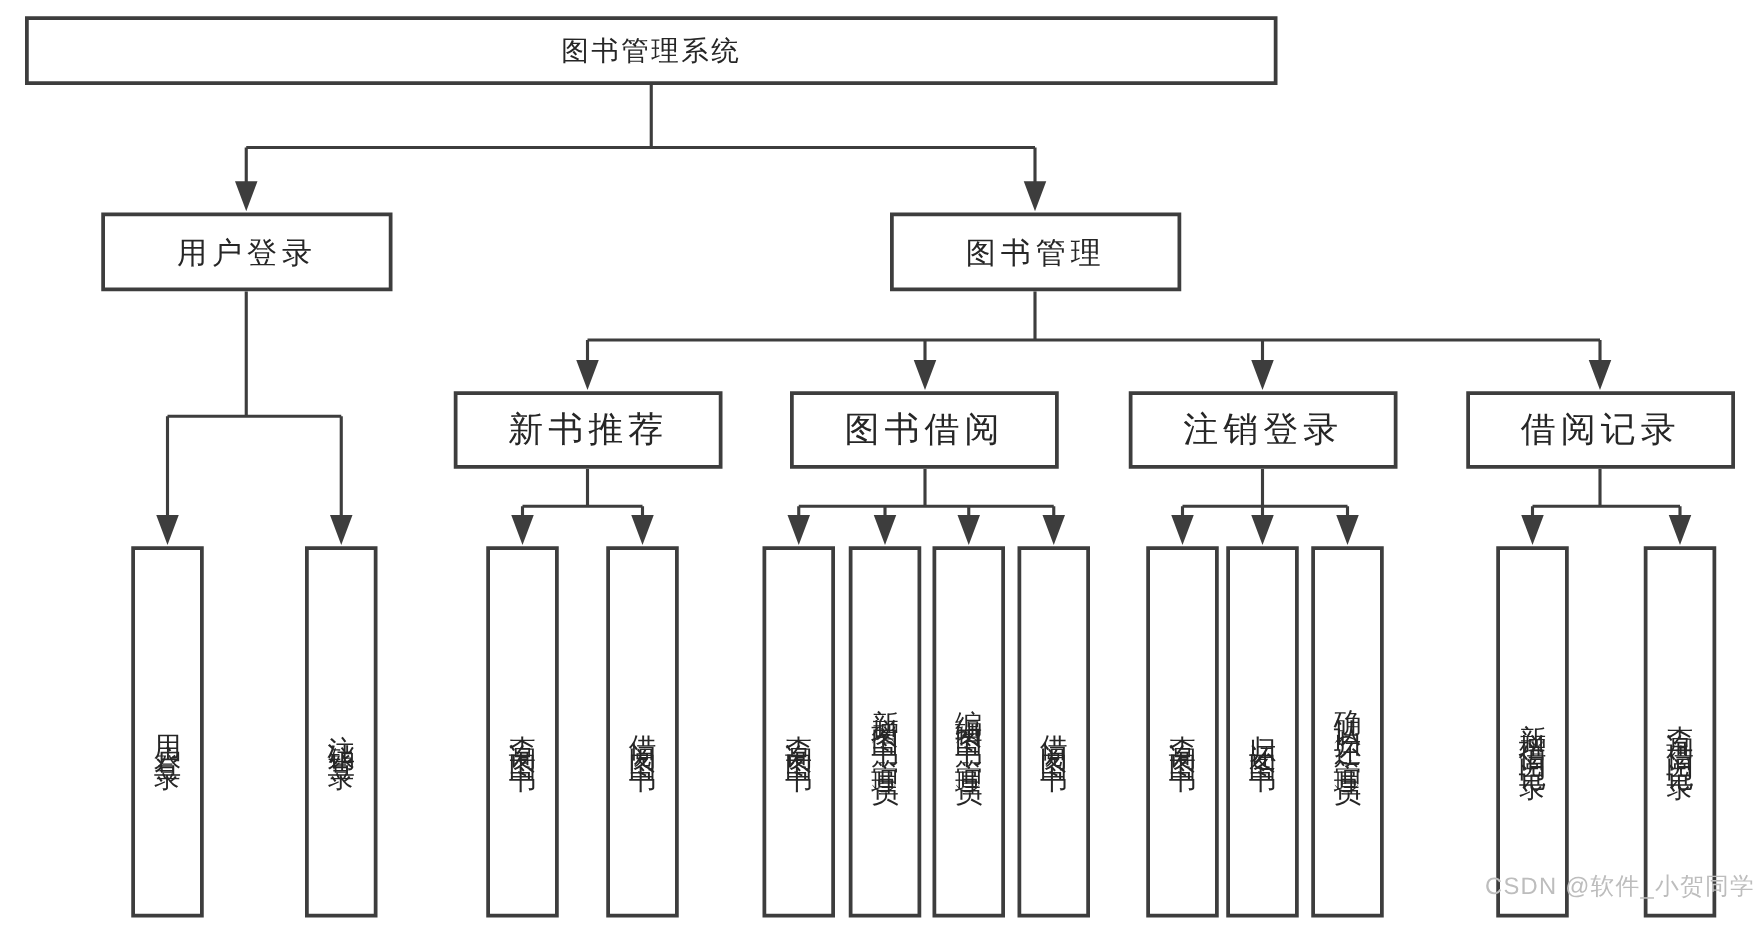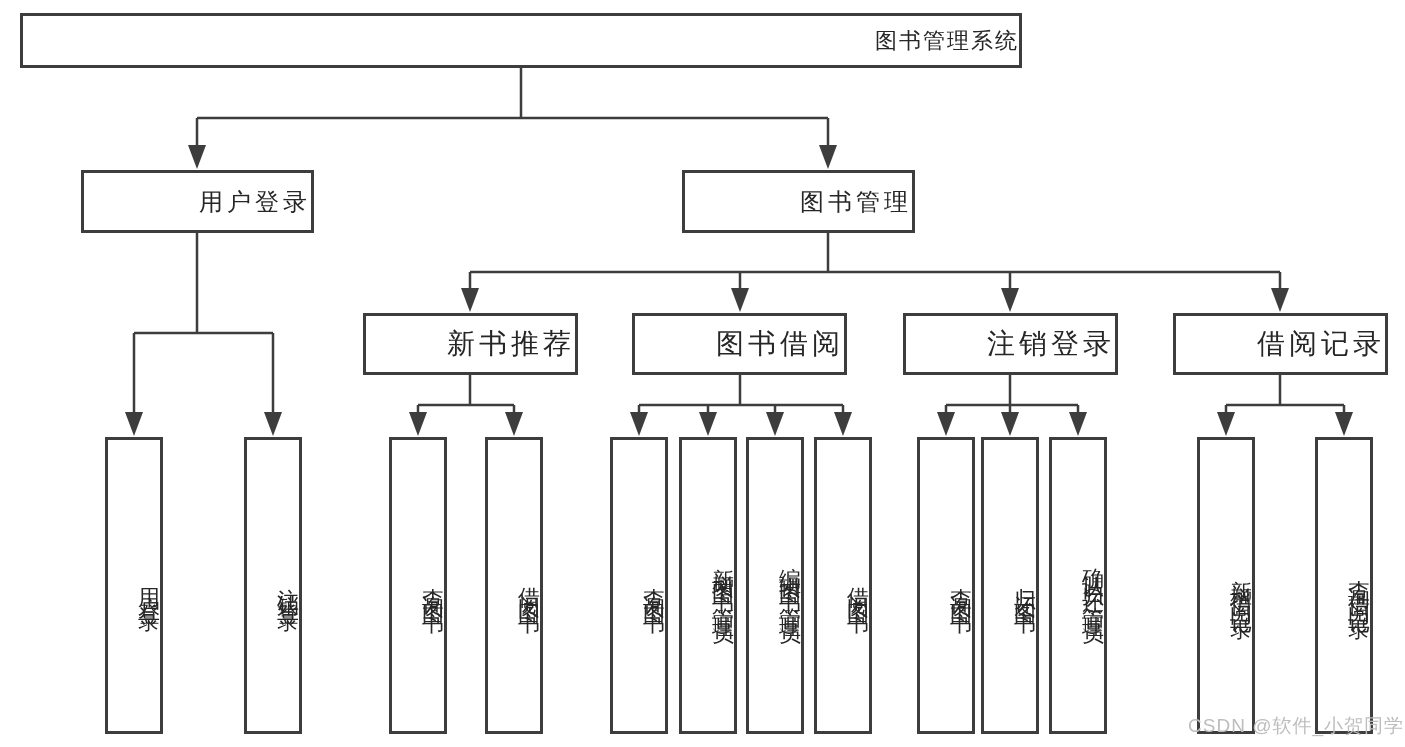--- a/index.html
+++ b/index.html
@@ -31,21 +31,21 @@
     fill: #3d3d3d;
     stroke: none;
   }
   .box {
     position: absolute;
     box-sizing: border-box;
     border: 3px solid #3d3d3d;
     background: #ffffff;
     display: flex;
     align-items: center;
-    justify-content: flex-end;
+    justify-content: center;
     color: #262626;
     z-index: 1;
   }
   .root-box {
     left: 20px; top: 13px;
     width: 1002px; height: 55px;
     font-size: 22px;
     letter-spacing: 2px;
   }
   .l2 {
@@ -69,21 +69,21 @@
     text-orientation: mixed;
     font-size: 22px;
     letter-spacing: 8px;
     line-height: 1;
     white-space: nowrap;
   }
   .hlabel { white-space: nowrap; }
   #watermark {
     position: absolute;
     right: 1px;
-    top: 713px;
+    top: 696px;
     font-size: 19px;
     letter-spacing: 1px;
     color: #bdbdbd;
     z-index: 3;
     white-space: nowrap;
   }
 </style>
 </head>
 <body>
 
@@ -120,21 +120,21 @@
     </g>
   </svg>
 
   <div class="box root-box">
     <span class="hlabel">图书管理系统</span>
   </div>
 
   <div class="box l2" style="left:81px">
     <span class="hlabel">用户登录</span>
   </div>
-  <div class="box l2" style="left:682px">
+  <div class="box l2" style="left:712px">
     <span class="hlabel">图书管理</span>
   </div>
 
   <div class="box l3" style="left:363px">
     <span class="hlabel">新书推荐</span>
   </div>
   <div class="box l3" style="left:632px">
     <span class="hlabel">图书借阅</span>
   </div>
   <div class="box l3" style="left:903px">

